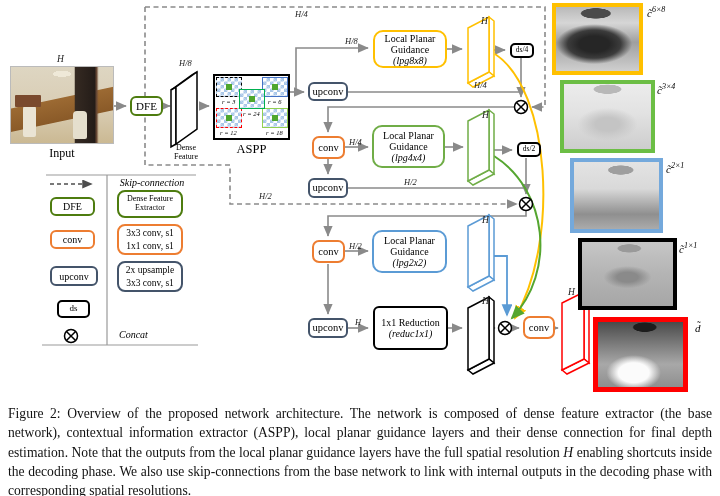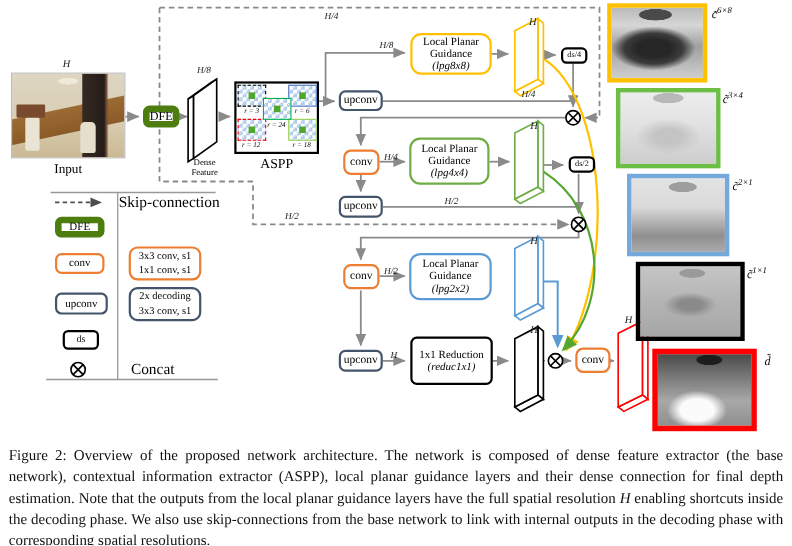--- a/index.html
+++ b/index.html
@@ -5,21 +5,21 @@
   html,body{margin:0;padding:0;background:#fff;}
   #page{position:relative;width:720px;height:496px;background:#fff;overflow:hidden;
         font-family:"Liberation Serif",serif;color:#000;}
   #diagram{position:relative;width:720px;height:402px;}
   #lines{position:absolute;left:0;top:0;z-index:1;}
   .abs{position:absolute;box-sizing:border-box;z-index:2;}
   .box{position:absolute;box-sizing:border-box;z-index:2;background:#fff;border-radius:6px;
        display:flex;align-items:center;justify-content:center;text-align:center;line-height:1.1;}
   .lbl{position:absolute;z-index:3;font-style:italic;font-size:8.5px;color:#222;white-space:nowrap;}
   .cap{position:absolute;z-index:3;font-size:12px;text-align:center;white-space:nowrap;}
-  .purple{border:6px solid #4d7c0f;}
+  .purple{border:2px solid #4d7c0f;}
   .orange{border:2px solid #ED7D31;}
   .navy{border:2px solid #44546A;}
   .gold{border:2.5px solid #FFC000;border-radius:10px;}
   .grn{border:2.5px solid #70AD47;border-radius:10px;}
   .blu{border:2.5px solid #5B9BD5;border-radius:10px;}
   .blk{border:2.5px solid #000;border-radius:6px;}
   .blk2{border:2px solid #000;border-radius:5px;}
   .lpg{font-size:10px;}
   .lpg .sub,.sub{font-style:italic;}
   .small{font-size:10.5px;}
@@ -35,21 +35,21 @@
     background-size:7px 7px;background-position:0 0,3.5px 3.5px;}
   .patch::after{content:"";position:absolute;left:50%;top:50%;width:6px;height:6px;
     margin:-3px 0 0 -3px;background:#4ea72e;}
   .rlbl{position:absolute;z-index:4;font-style:italic;font-size:6.5px;white-space:nowrap;}
   
   .ph-layer{position:absolute;z-index:3;}
   
   #caption{position:absolute;left:8px;right:8px;top:404px;font-size:13.6px;line-height:1.42;
            text-align:justify;color:#111;}
   #caption i{font-style:italic;}
-  .legend-txt{position:absolute;z-index:3;font-size:14px;white-space:nowrap;}
+  .legend-txt{position:absolute;z-index:3;font-size:10px;white-space:nowrap;font-style:italic;}
 </style>
 </head>
 <body>
 
 <div id="page">
   <div id="diagram">
 
     <svg id="lines" width="720" height="402" viewBox="0 0 720 402">
       <defs>
         <marker id="ag" markerWidth="8" markerHeight="7" refX="6.5" refY="3" orient="auto">
@@ -287,34 +287,38 @@
       radial-gradient(ellipse 20px 8px at 55% 8%, #1d1d1d 55%, rgba(0,0,0,0) 62%),
       radial-gradient(ellipse 34px 22px at 42% 78%, #fbfbfb 45%, rgba(0,0,0,0) 80%),
       linear-gradient(180deg,#4a4a4a 0%,#7d7d7d 35%,#a8a8a8 65%,#8f8f8f 100%);"></div>
     <div class="dm-lbl" style="left:695px;top:320px;"><span>d̃</span><sup></sup></div>
 
     <div class="legend-txt" style="left:108px;top:177px;width:88px;text-align:center;">Skip-connection</div>
 
     <div class="box purple" style="left:50px;top:197px;width:45px;height:19px;font-size:10px;">
       <span>DFE</span>
     </div>
+    <div class="box purple" style="left:117px;top:190px;width:66px;height:28px;border-radius:8px;font-size:8px;">
+      <div><span>Dense Feature</span><br>
+      <span>Extractor</span></div>
+    </div>
 
     <div class="box orange" style="left:50px;top:230px;width:45px;height:19px;font-size:10px;">
       <span>conv</span>
     </div>
     <div class="box orange" style="left:117px;top:224px;width:66px;height:31px;border-radius:8px;font-size:9.5px;line-height:1.3;">
       <div><span>3x3 conv, s1</span><br>
       <span>1x1 conv, s1</span></div>
     </div>
 
     <div class="box navy" style="left:50px;top:266px;width:48px;height:20px;font-size:10px;">
       <span>upconv</span>
     </div>
     <div class="box navy" style="left:117px;top:261px;width:66px;height:31px;border-radius:8px;font-size:9.5px;line-height:1.3;">
-      <div><span>2x decoding</span><br>
+      <div><span>2x upsample</span><br>
       <span>3x3 conv, s1</span></div>
     </div>
 
     <div class="box blk2" style="left:57px;top:300px;width:33px;height:18px;font-size:9px;">
       <span>ds</span>
     </div>
 
     <div class="legend-txt" style="left:119px;top:329px;width:64px;text-align:left;">Concat</div>
   </div>
 

